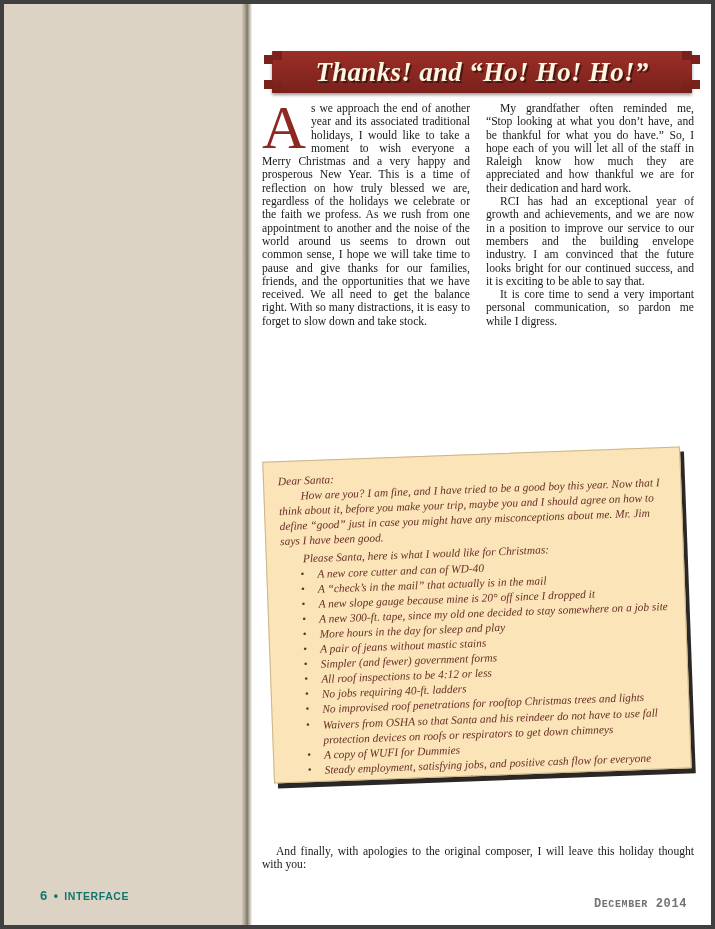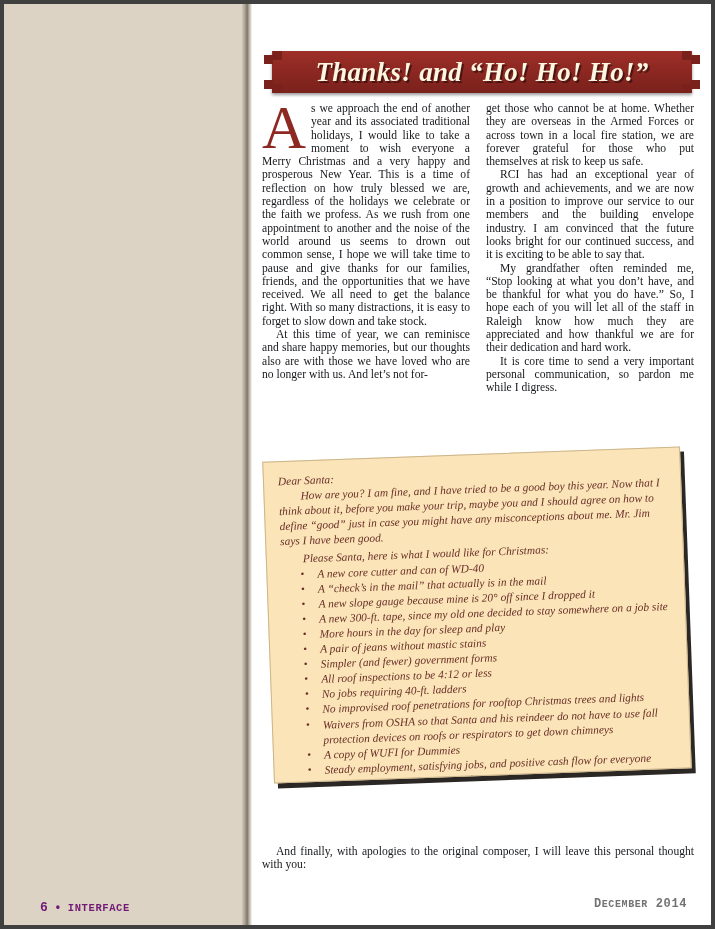--- a/index.html
+++ b/index.html
@@ -321,24 +321,24 @@
     left: 0;
     bottom: 0;
     width: 238px;
     height: 38px;
     background: #ddd3c4;
     z-index: 5;
   }
   .footer-left {
     position: absolute;
     left: 36px;
-    bottom: 10px;
-    font-family: Liberation Mono, monospace;
+    bottom: 22px;
+    font-family: Liberation Sans, sans-serif;
     font-weight: bold;
-    color: #701a75;
+    color: #0f766e;
     font-size: 12px;
     letter-spacing: .4px;
     z-index: 6;
     white-space: nowrap;
   }
   .footer-left .pg { font-size: 13px; }
   .footer-left .sep { margin: 0 6px; }
   .footer-left .pub { font-size: 10.5px; letter-spacing: .6px; }
   .copyright {
     position: absolute;
@@ -418,26 +418,24 @@
     <div class="nub tr"></div>
     <div class="nub tr2"></div>
     <div class="nub br"></div>
     <div class="nub br2"></div>
     <div class="banner-title">Thanks! and “Ho! Ho! Ho!”</div>
   </div>
 
   <div class="cols">
     <div class="col">
       <p class="first"><span class="dropcap">A</span><span>s we approach the end of another year and its associated traditional holidays, I would like to take a moment to wish everyone a Merry Christmas and a very happy and prosperous New Year. This is a time of reflection on how truly blessed we are, regardless of the holidays we celebrate or the faith we profess. As we rush from one appointment to another and the noise of the world around us seems to drown out common sense, I hope we will take time to pause and give thanks for our families, friends, and the opportunities that we have received. We all need to get the balance right. With so many distractions, it is easy to forget to slow down and take stock.</span></p>
-      <p>At this time of year, we can reminisce and share happy memories, but our thoughts also are with those we have loved who are no longer with us. And let’s not for-</p>
     </div>
     <div class="col">
-      <p class="first">get those who cannot be at home. Whether they are overseas in the Armed Forces or across town in a local fire station, we are forever grateful for those who put themselves at risk to keep us safe.</p>
+      <p>My grandfather often reminded me, “Stop looking at what you don’t have, and be thankful for what you do have.” So, I hope each of you will let all of the staff in Raleigh know how much they are appreciated and how thankful we are for their dedication and hard work.</p>
       <p>RCI has had an exceptional year of growth and achievements, and we are now in a position to improve our service to our members and the building envelope industry. I am convinced that the future looks bright for our continued success, and it is exciting to be able to say that.</p>
-      <p>My grandfather often reminded me, “Stop looking at what you don’t have, and be thankful for what you do have.” So, I hope each of you will let all of the staff in Raleigh know how much they are appreciated and how thankful we are for their dedication and hard work.</p>
       <p>It is core time to send a very important personal communication, so pardon me while I digress.</p>
     </div>
   </div>
 
   <div class="letter-shadow"></div>
   <div class="letter">
     <p class="greet">Dear Santa:</p>
     <p class="para">How are you? I am fine, and I have tried to be a good boy this year. Now that I think about it, before you make your trip, maybe you and I should agree on how to define “good” just in case you might have any misconceptions about me. Mr. Jim says I have been good.</p>
     <p class="lead">Please Santa, here is what I would like for Christmas:</p>
     <ul>
@@ -453,21 +451,21 @@
       <li>No improvised roof penetrations for rooftop Christmas trees and lights</li>
       <li>Waivers from OSHA so that Santa and his reindeer do not have to use fall protection devices on roofs or respirators to get down chimneys</li>
       <li>A copy of WUFI for Dummies</li>
       <li>Steady employment, satisfying jobs, and positive cash flow for everyone</li>
       <li>A client who says, “Redesign it because it is too inexpensive”</li>
     </ul>
 
   </div>
 
   <div class="tail">
-    <p>And finally, with apologies to the original composer, I will leave this personal thought with you:</p>
+    <p>And finally, with apologies to the original composer, I will leave this holiday thought with you:</p>
   </div>
 
   <div class="footer-band"></div>
   <div class="footer-left">
     <span class="pg">6</span><span class="sep">•</span><span class="pub">INTERFACE</span>
   </div>
   <div class="footer-right">
     <span>D</span><span class="sm">ECEMBER</span>
     <span>2014</span>
   </div>

